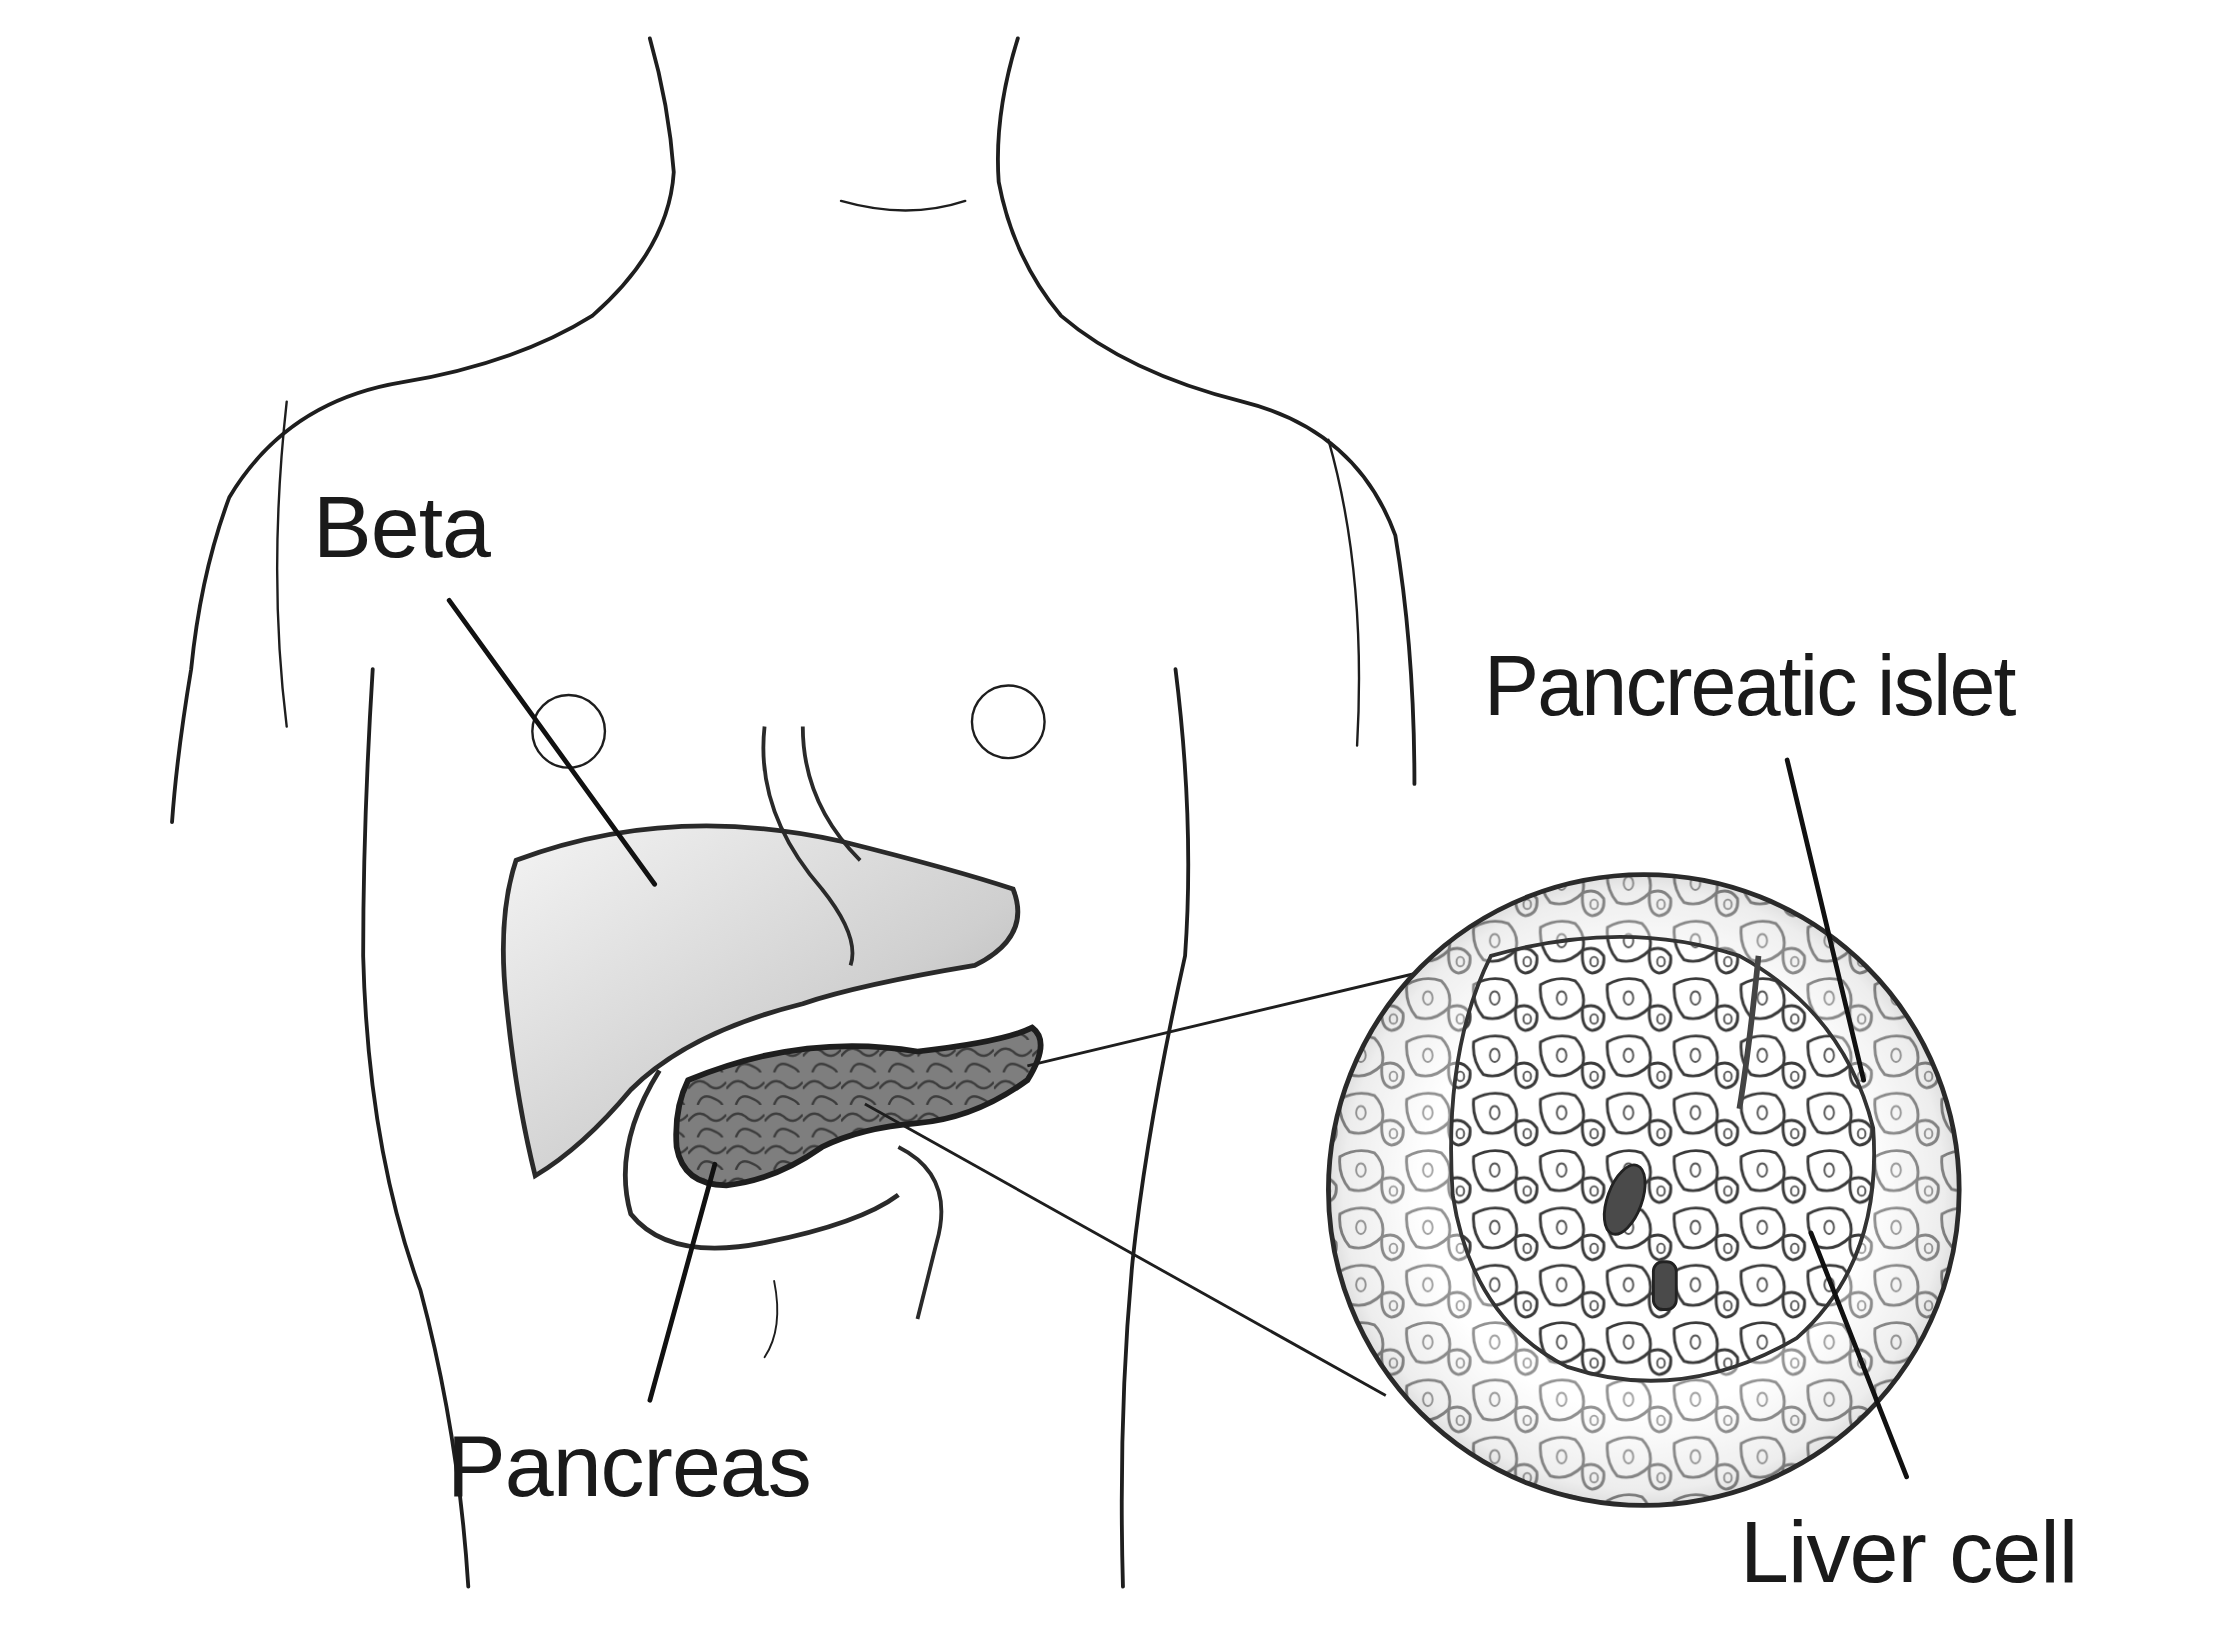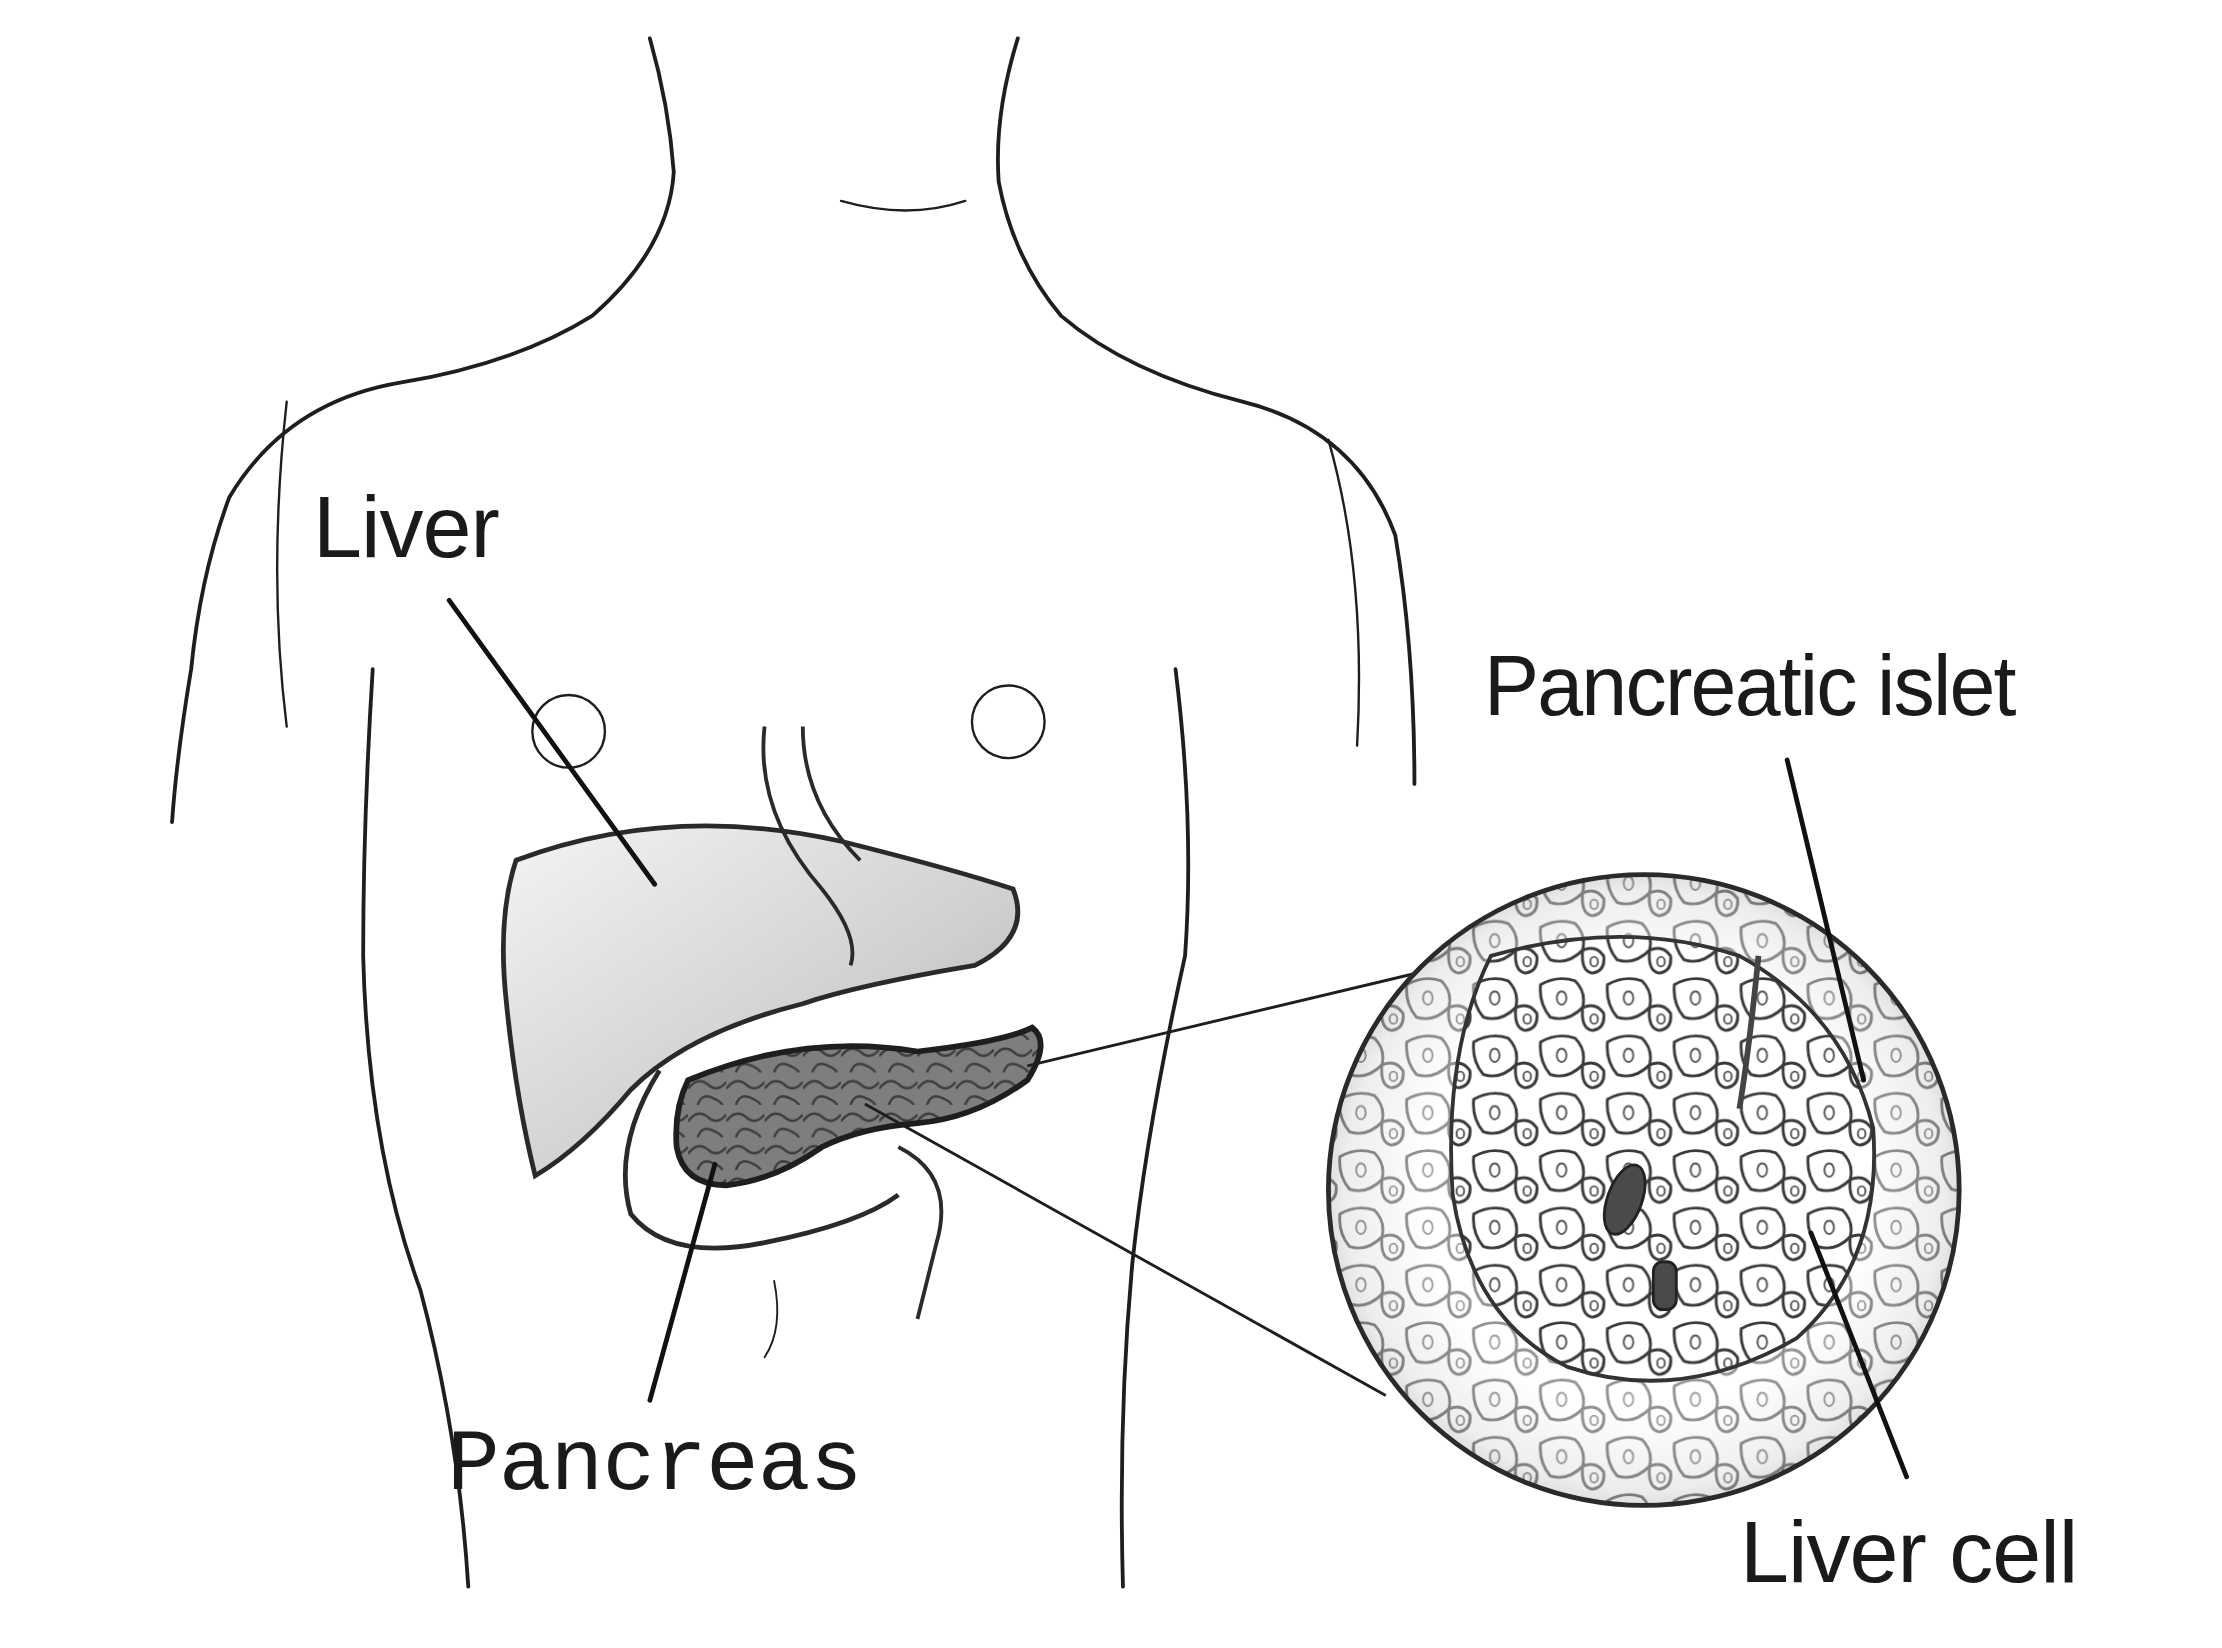--- a/index.html
+++ b/index.html
@@ -77,17 +77,17 @@
   </g>
 
   <g stroke="#111" stroke-width="5" stroke-linecap="round">
     <line x1="470" y1="628" x2="685" y2="925"></line>
     <line x1="680" y1="1465" x2="748" y2="1218"></line>
     <line x1="1870" y1="795" x2="1950" y2="1130"></line>
     <line x1="1995" y1="1545" x2="1895" y2="1290"></line>
   </g>
 </svg>
 
-<div class="label" style="left:313px; top:483px;">Liver</div>
-<div class="label" style="left:447px; top:1422px;font-family:Liberation Mono, monospace;">Pancreas</div>
+<div class="label" style="left:313px; top:483px;">Beta</div>
+<div class="label" style="left:447px; top:1422px;">Pancreas</div>
 <div class="label islet" style="left:1484px; top:642px;">Pancreatic islet</div>
 <div class="label" style="left:1740px; top:1508px;">Liver cell</div>
 
 
 </body></html>

